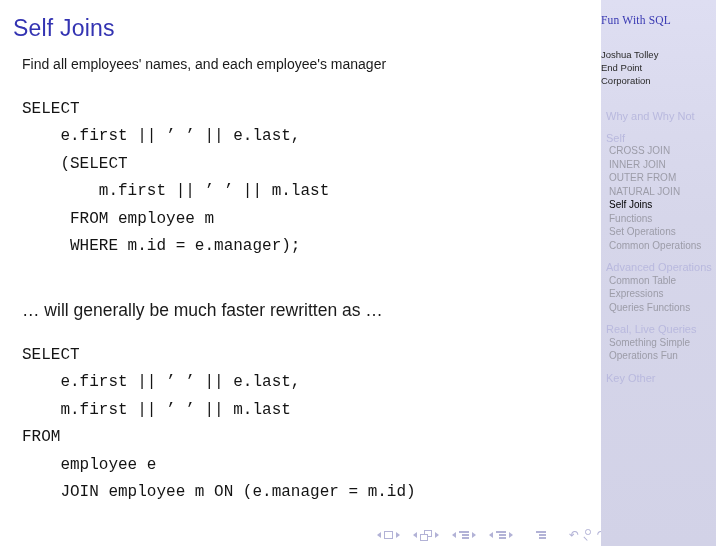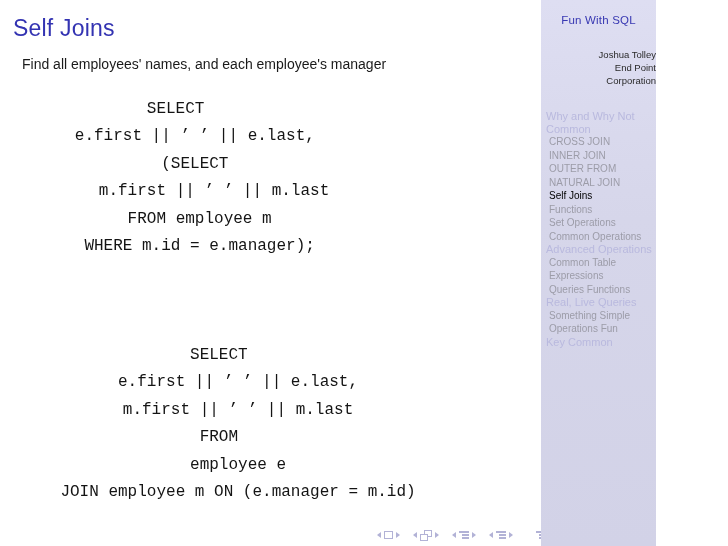--- a/index.html
+++ b/index.html
@@ -1,37 +1,36 @@
 <!DOCTYPE html>
 <html><head>
 <meta charset="utf-8">
 <style>
   * { margin: 0; padding: 0; box-sizing: border-box; }
   html, body { width: 728px; height: 546px; }
   body { font-family: "Liberation Sans", "DejaVu Sans", sans-serif; background: #ffffff; overflow: hidden; }
 
-  .slide { position: relative; width: 656px; height: 546px; background: #ffffff; }
+  .slide { position: relative; width: 716px; height: 546px; background: #ffffff; }
 
   
   .main { position: absolute; left: 0; top: 0; width: 613px; height: 546px; background: #ffffff; }
 
   .slide-title {
     position: absolute; left: 13px; top: 15px;
     font-size: 23px; font-weight: 400; color: #3333b2;
     letter-spacing: 0.2px;
   }
   .lead-text {
     position: absolute; left: 22px; top: 56px;
     font-size: 14px; color: #1a1a1a;
   }
   .code {
     font-family: "Liberation Mono", "DejaVu Sans Mono", monospace;
     font-size: 16px; line-height: 27.4px; color: #141414;
     white-space: pre;
-    text-align: center;
   }
   .code-1 { position: absolute; left: 22px; top: 96px; }
   .mid-text {
     position: absolute; left: 22px; top: 300px;
     font-size: 17.5px; color: #1a1a1a;
   }
   .code-2 { position: absolute; left: 22px; top: 342px; }
 
   
   .navbar {
@@ -64,28 +63,28 @@
   .icon-search .glass  { position: absolute; top: 0px; left: 3.5px; width: 5.5px; height: 5.5px; border: 1.3px solid #b2b2d6; border-radius: 50%; }
   .icon-search .handle { position: absolute; top: 8.5px; left: 1px; width: 4.5px; height: 1.4px; background: #b2b2d6; transform: rotate(45deg); }
 
   
   .sidebar {
     position: absolute; right: 0; top: 0; width: 115px; height: 546px;
     background: linear-gradient(180deg, #dedef2 0%, #d6d6ea 40%, #d2d2e7 100%);
     overflow: hidden;
   }
   .sb-title {
-    margin-top: 14px; text-align: center;
-    font-size: 11.5px; color: #3838b2; letter-spacing: 0.2px;
+    margin-top: 14px; text-align: left;
+    font-size: 11.5px; color: #3838b2; letter-spacing: 0.2px; font-family: Liberation Serif, serif;
   }
-  .sb-author { margin-top: 22px; text-align: right; font-size: 9.5px; line-height: 13px; color: #2a2a2a; }
+  .sb-author { margin-top: 22px; text-align: left; font-size: 9.5px; line-height: 13px; color: #2a2a2a; }
   .sb-nav { margin-top: 23px; }
   .sb-item { cursor: default; }
   .sb-section {
-    margin-top: 0; padding: 0 4px 0 5px;
+    margin-top: 9px; padding: 0 4px 0 5px;
     font-size: 11px; line-height: 12.5px; color: #b9b9de;
   }
   .sb-sub {
     padding: 0 4px 0 8px;
     font-size: 10px; line-height: 13.5px; color: #9c9ca8;
   }
   .sb-sub.current { color: #000000; }
 </style>
 </head>
 <body>
@@ -94,20 +93,21 @@
 
   <div class="main">
     <h1 class="slide-title">Self Joins</h1>
     <p class="lead-text">Find all employees' names, and each employee's manager</p>
     <pre class="code code-1">SELECT
     e.first || ’ ’ || e.last,
     (SELECT
         m.first || ’ ’ || m.last
      FROM employee m
      WHERE m.id = e.manager);</pre>
+    <p class="mid-text">… will generally be much faster rewritten as …</p>
     <pre class="code code-2">SELECT
     e.first || ’ ’ || e.last,
     m.first || ’ ’ || m.last
 FROM
     employee e
     JOIN employee m ON (e.manager = m.id)</pre>
 
     <div class="navbar">
       <span class="nav-group">
         <span class="tri tri-l"></span>
@@ -160,32 +160,32 @@
 
   <div class="sidebar">
     <div class="sb-title">Fun With SQL</div>
     <div class="sb-author">
       <div>Joshua Tolley</div>
       <div>End Point</div>
       <div>Corporation</div>
     </div>
     <div class="sb-nav">
       <div class="sb-item sb-section">Why and Why Not</div>
-      <div class="sb-item sb-section">Common</div>
+      <div class="sb-item sb-section">Self</div>
       <div class="sb-item sb-sub">CROSS JOIN</div>
       <div class="sb-item sb-sub">INNER JOIN</div>
       <div class="sb-item sb-sub">OUTER FROM</div>
       <div class="sb-item sb-sub">NATURAL JOIN</div>
       <div class="sb-item sb-sub current">Self Joins</div>
       <div class="sb-item sb-sub">Functions</div>
       <div class="sb-item sb-sub">Set Operations</div>
       <div class="sb-item sb-sub">Common Operations</div>
       <div class="sb-item sb-section">Advanced Operations</div>
       <div class="sb-item sb-sub">Common Table Expressions</div>
       <div class="sb-item sb-sub">Queries Functions</div>
       <div class="sb-item sb-section">Real, Live Queries</div>
       <div class="sb-item sb-sub">Something Simple</div>
       <div class="sb-item sb-sub">Operations Fun</div>
-      <div class="sb-item sb-section">Key Common</div>
+      <div class="sb-item sb-section">Key Other</div>
     </div>
   </div>
 
 </div>
 
 </body></html>

